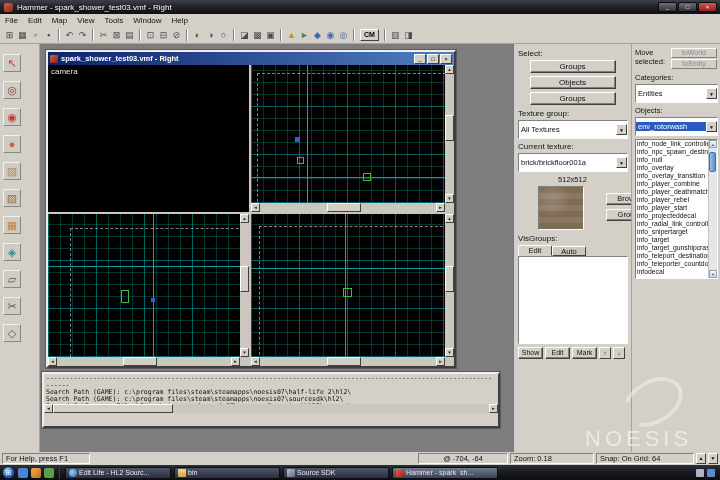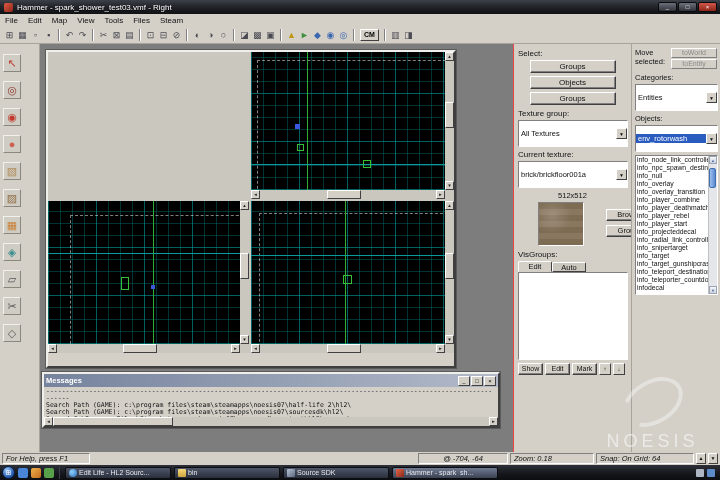--- a/index.html
+++ b/index.html
@@ -64,21 +64,21 @@
 
   
   .messages-window{position:absolute;left:2px;top:328px;width:458px;height:56px;background:#d4d0c8;border:2px solid;border-color:#f0efec #3f3f3f #3f3f3f #f0efec;box-shadow:0 0 0 1px #5a5a5a;}
   .msg-body{position:relative;height:30px;padding:1px 2px;font-family:"DejaVu Sans Mono",monospace;font-size:6.5px;line-height:7px;color:#111;overflow:hidden;background:#d4d0c8;}
   .msg-hsb{height:9px;background:#cac7bf;display:flex;}
 
   
   .texture-panel{position:absolute;left:513px;top:44px;width:118px;height:408px;background:#d4d0c8;border-left:1px solid #ef4444;padding:5px 4px;font-size:8px;color:#111;}
   .panel-label{height:10px;margin-bottom:1px;}
   .pbtn{display:block;width:86px;height:13px;margin:0 auto 3px;background:#d4d0c8;border:1px solid;border-color:#fff #404040 #404040 #fff;box-shadow:inset -1px -1px 0 #808080;font-size:8px;text-align:center;line-height:11px;}
-  .dropdown{width:110px;height:27px;background:#fff;border:1px solid;border-color:#808080 #fff #fff #808080;display:flex;align-items:center;margin-bottom:3px;}
+  .dropdown{width:110px;height:19px;background:#fff;border:1px solid;border-color:#808080 #fff #fff #808080;display:flex;align-items:center;margin-bottom:3px;}
   .dd-value{flex:1;font-size:7.5px;padding-left:2px;white-space:nowrap;overflow:hidden;}
   .dd-value.selected{background:#2a5bbf;color:#fff;}
   .dd-btn{width:11px;height:11px;background:#d4d0c8;border:1px solid;border-color:#fff #404040 #404040 #fff;font-size:5px;line-height:10px;text-align:center;flex:none;}
   .size-label{text-align:center;font-size:7.5px;margin:0 0 2px;}
   .tex-row{display:flex;gap:22px;margin-bottom:4px;margin-left:20px;}
   .tex-thumb{width:46px;height:44px;flex:none;border:1px solid;border-color:#808080 #fff #fff #808080;background-color:#83705a;background-image:radial-gradient(circle at 30% 30%,rgba(255,255,255,.18),transparent 45%),repeating-linear-gradient(0deg,#7d6b52 0 6px,#8a7760 6px 12px),repeating-linear-gradient(90deg,rgba(0,0,0,.18) 0 2px,transparent 2px 11px);}
   .tex-btn-col{display:flex;flex-direction:column;gap:4px;padding-top:7px;}
   .sbtn{width:54px;height:12px;background:#d4d0c8;border:1px solid;border-color:#fff #404040 #404040 #fff;box-shadow:inset -1px -1px 0 #808080;font-size:7.5px;text-align:center;line-height:10px;}
   .tabs{display:flex;margin-top:1px;}
   .tab{width:34px;height:11px;font-size:7.5px;text-align:center;line-height:10px;border:1px solid;border-color:#fff #404040 #d4d0c8 #fff;background:#d4d0c8;border-radius:2px 2px 0 0;}
@@ -97,21 +97,21 @@
   .obj-dd{width:83px;}
   .entity-list{width:83px;height:140px;background:#fff;border:1px solid;border-color:#808080 #fff #fff #808080;display:flex;}
   .ent-rows{flex:1;overflow:hidden;}
   .ent-row{height:8px;line-height:8px;font-size:6.8px;white-space:nowrap;overflow:hidden;padding-left:1px;}
   .elist-sb{width:9px;background:#e4e6ea;display:flex;flex-direction:column;border-left:1px solid #c0c0c0;}
   .elist-btn{height:8px;font-size:4px;text-align:center;line-height:7px;color:#4a6ca8;background:linear-gradient(180deg,#f4f6f8,#cdd4de);border:1px solid #9aa4b4;flex:none;}
   .elist-track{flex:1;position:relative;}
   .elist-thumb{position:absolute;left:0;top:4px;width:7px;height:20px;background:linear-gradient(90deg,#9cc0ee,#5b8ad0);border:1px solid #3f6db0;border-radius:2px;}
 
   
-  .statusbar{position:absolute;left:0;top:452px;width:720px;height:13px;background:#d4d0c8;display:flex;align-items:center;padding:0 2px;gap:2px;font-size:7.5px;color:#111;font-style:italic;}
+  .statusbar{position:absolute;left:0;top:452px;width:720px;height:13px;background:#d4d0c8;display:flex;align-items:center;padding:0 2px;gap:2px;font-size:7.5px;color:#111;}
   .seg{height:11px;border:1px solid;border-color:#808080 #fff #fff #808080;display:flex;align-items:center;padding:0 3px;white-space:nowrap;overflow:hidden;}
   .seg.help{width:88px;}.seg.sel{width:238px;}.filler{flex:1;}.seg.coords{width:90px;justify-content:center;}.seg.zoom{width:84px;}.seg.snap{width:98px;}
   .spin-btn{width:10px;height:11px;background:#d4d0c8;border:1px solid;border-color:#fff #404040 #404040 #fff;font-size:5px;line-height:9px;text-align:center;}
 
   
   .taskbar{position:absolute;left:0;top:465px;width:720px;height:15px;background:linear-gradient(180deg,#2d3038 0%,#14161b 60%,#0c0d11 100%);display:flex;align-items:center;padding:0 2px;gap:3px;}
   .start-orb{width:13px;height:13px;border-radius:50%;background:radial-gradient(circle at 35% 30%,#9cc8f8,#2f64b8 60%,#123a78);border:1px solid #0a1f3f;color:#fff;font-size:7px;line-height:11px;text-align:center;flex:none;}
   .ql{width:10px;height:10px;border-radius:2px;flex:none;}
   .ql.blue{background:#4a86d8;}.ql.orange{background:linear-gradient(135deg,#f0b049,#c86a20);}.ql.green{background:#58a04a;}
   .tb-sep{width:1px;height:12px;background:#3c4250;margin:0 2px;flex:none;}
@@ -123,21 +123,21 @@
   .ico-folder{background:linear-gradient(180deg,#f4d87c,#cfa43a);}
   .ico-sdk{background:linear-gradient(135deg,#b8c2d4,#5a6880);}
   .ico-hammer{background:linear-gradient(135deg,#e06548,#8d2a1a);}
   .tray{margin-left:auto;display:flex;gap:3px;align-items:center;padding-right:3px;}
   .tray-ico{width:8px;height:8px;background:#aeb6c4;border-radius:1px;}
   .tray-ico.b{background:#5d8ac8;}
 
   
   .watermark{position:absolute;left:585px;top:378px;width:135px;height:76px;pointer-events:none;z-index:50;}
   .wm-swoosh{position:absolute;left:36px;top:2px;width:64px;height:44px;border:4px solid rgba(255,255,255,.38);border-left-color:transparent;border-radius:50%;transform:rotate(-30deg);}
-  .wm-text{position:absolute;left:0;bottom:2px;width:135px;text-align:center;font-size:18px;letter-spacing:4px;color:rgba(255,255,255,.55);}
+  .wm-text{position:absolute;left:0;bottom:2px;width:135px;font-size:22px;letter-spacing:4px;color:rgba(255,255,255,.55);}
 </style>
 </head>
 <body>
 
 <div class="app">
 
   <div class="titlebar">
     <span class="app-ico"></span>
     <span class="title-text">Hammer - spark_shower_test03.vmf - Right</span>
     <span class="winbtns">
@@ -146,22 +146,22 @@
       <span class="wbtn close">×</span>
     </span>
   </div>
 
   <div class="menubar">
     <span class="menu-item">File</span>
     <span class="menu-item">Edit</span>
     <span class="menu-item">Map</span>
     <span class="menu-item">View</span>
     <span class="menu-item">Tools</span>
-    <span class="menu-item">Files</span>
-    <span class="menu-item">Steam</span>
+    <span class="menu-item">Window</span>
+    <span class="menu-item">Help</span>
   </div>
 
   <div class="toolbar">
     <span class="tbi">⊞</span>
     <span class="tbi">▦</span>
     <span class="tbi">▫</span>
     <span class="tbi">▪</span>
     <span class="tsep"></span>
     <span class="tbi">↶</span>
     <span class="tbi">↷</span>
@@ -204,22 +204,32 @@
     <div class="tool"><span class="t-orange">▦</span></div>
     <div class="tool"><span class="t-teal">◈</span></div>
     <div class="tool"><span class="t-gray">▱</span></div>
     <div class="tool"><span class="t-gray">✂</span></div>
     <div class="tool"><span class="t-gray">◇</span></div>
   </div>
 
   <div class="mdi">
 
     <div class="map-window">
+      <div class="child-title active">
+        <span class="child-ico"></span>
+        <span class="child-title-text">spark_shower_test03.vmf - Right</span>
+        <span class="cbtn">_</span>
+        <span class="cbtn">□</span>
+        <span class="cbtn">×</span>
+      </div>
       <div class="map-grid">
 
+        <div class="vp" style="left:0;top:0;width:201px;height:147px;">
+          <span class="cam-label">camera</span>
+        </div>
 
         <div class="vpcell" style="left:203px;top:0;width:203px;height:147px;">
           <div class="vp vp2d">
             <div class="bounds" style="left:6px;top:8px;width:400px;height:300px;"></div>
             <div class="axis-v" style="left:56px;"></div>
             <div class="axis-h" style="top:112px;"></div>
             <div class="entm blue" style="left:44px;top:72px;width:5px;height:5px;"></div>
             <div class="entm green" style="left:46px;top:92px;width:7px;height:7px;"></div>
             <div class="entm green" style="left:112px;top:108px;width:8px;height:8px;"></div>
           </div>
@@ -286,26 +296,20 @@
               </span>
             <span class="sbb">►</span>
           </div>
           <div class="sb-corner"></div>
         </div>
 
       </div>
     </div>
 
     <div class="messages-window">
-      <div class="child-title inactive">
-        <span class="child-title-text">Messages</span>
-        <span class="cbtn">_</span>
-        <span class="cbtn">□</span>
-        <span class="cbtn">×</span>
-      </div>
       <div class="msg-body">
         <div class="msg-line">------------------------------------------------------------------------------------------------------------------------</div>
         <div class="msg-line">Search Path (GAME): c:\program files\steam\steamapps\noesis07\half-life 2\hl2\</div>
         <div class="msg-line">Search Path (GAME): c:\program files\steam\steamapps\noesis07\sourcesdk\hl2\</div>
         <div class="msg-line">Opened C:\Program Files\Steam\steamapps\noesis07\sourcesdk_content\hl2\mapsrc\spa</div>
       </div>
       <div class="msg-hsb">
         <span class="sbb">◄</span>
         <span class="sb-track">
             <span class="sb-thumb-h" style="left:0;width:120px;"></span>

